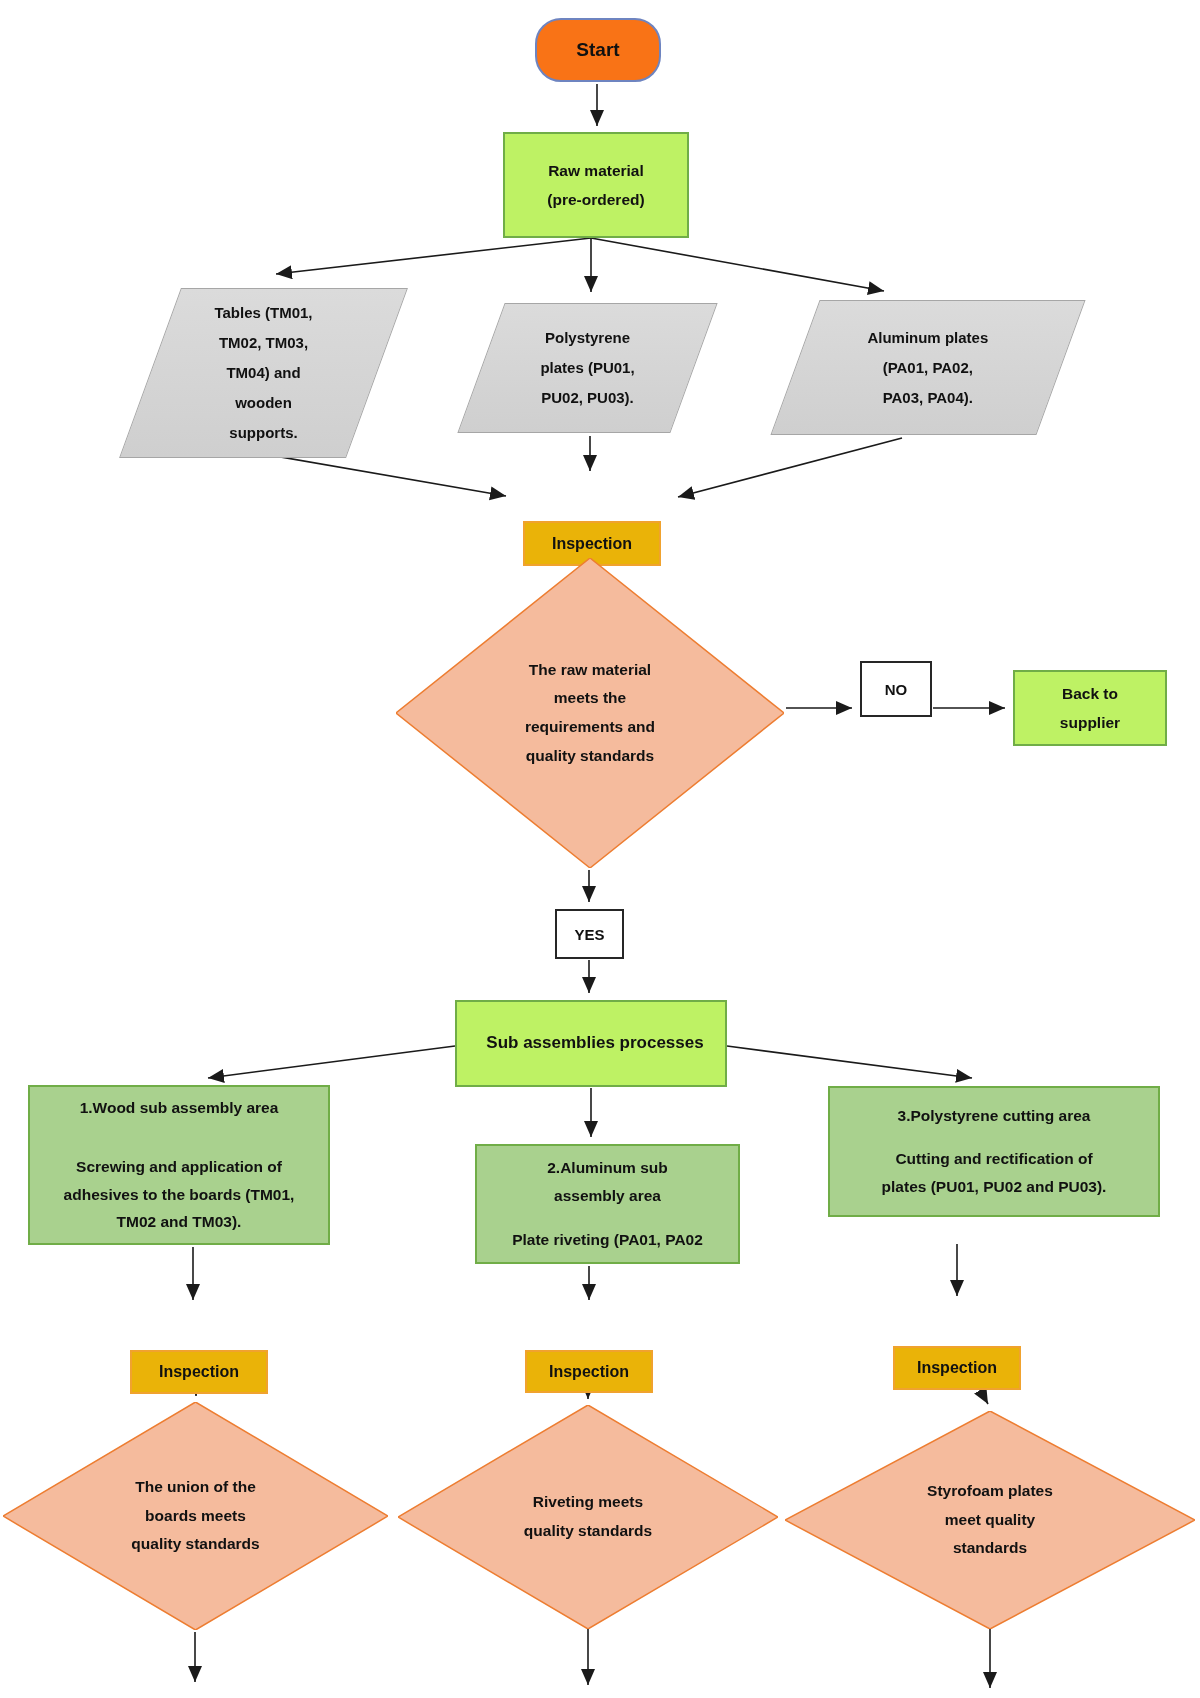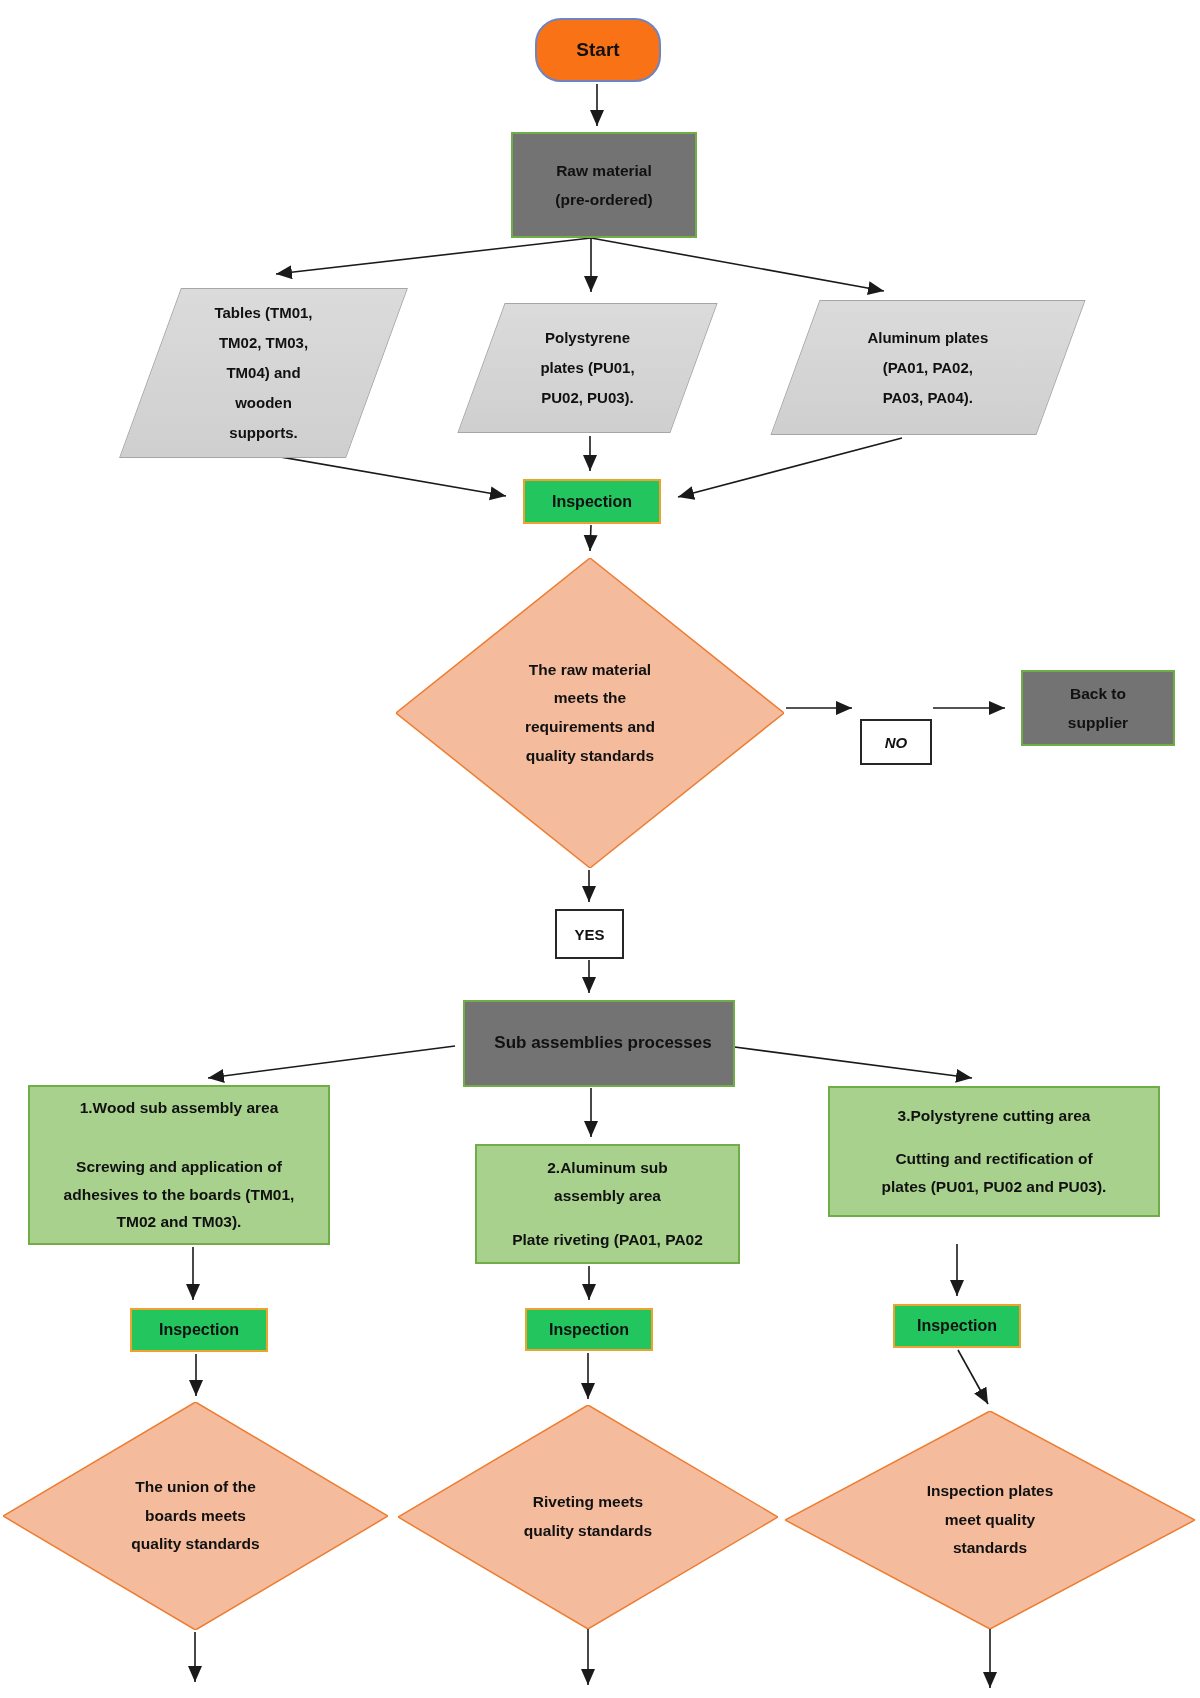--- a/index.html
+++ b/index.html
@@ -16,38 +16,38 @@
   .flex{display:flex;align-items:center;justify-content:center;text-align:center;}
   .pre{white-space:pre-line;}
 
   .start{
     background:#f97316;
     border:2px solid #6E84C0;
     border-radius:26px;
     font-size:19px;
   }
   .process{
-    background:#737373;
+    background:#bef264;
     border:2px solid #70AD47;
     font-size:15.5px;
     line-height:1.9;
-    margin-left:8px;
   }
   .para{
     background:linear-gradient(180deg,#DBDBDB 0%,#CFCFCF 100%);
     border:1.5px solid #A6A6A6;
     transform:skewX(-20deg);
     font-size:15px;
     line-height:2.0;
   }
   .para .inner{transform:skewX(20deg);width:100%;text-align:center;}
   .inspect{
-    background:#22c55e;
+    background:#eab308;
     border:2.5px solid #F0A22E;
     font-size:16px;
+    margin-top:42px;
   }
   .plain{
     background:#FFFFFF;
     border:2px solid #262626;
     font-size:15px;
   }
   .diamond{pointer-events:none;}
   .dshape{position:absolute;left:0;top:0;width:100%;height:100%;display:block;}
   .dshape polygon{
     fill:#F5BB9D;
@@ -143,21 +143,21 @@
   <div class="abs diamond" style="left:396px;top:558px;width:388px;height:310px;">
     <svg class="dshape" viewBox="0 0 100 100" preserveAspectRatio="none">
       <polygon points="50,0 100,50 50,100 0,50"></polygon>
     </svg>
     <div class="dtext pre">The raw material
 meets the
 requirements and
 quality standards</div>
   </div>
 
-  <div class="abs flex plain" style="left:860px;top:719px;width:72px;height:46px;font-style:italic;">
+  <div class="abs flex plain" style="left:860px;top:661px;width:72px;height:56px;">
     <span>NO</span>
   </div>
   <div class="abs flex process" style="left:1013px;top:670px;width:154px;height:76px;align-items:center;">
     <span class="pre">Back to
 supplier</span>
   </div>
 
   <div class="abs flex plain" style="left:555px;top:909px;width:69px;height:50px;">
     <span>YES</span>
   </div>
@@ -205,18 +205,18 @@
     <svg class="dshape" viewBox="0 0 100 100" preserveAspectRatio="none">
       <polygon points="50,0 100,50 50,100 0,50"></polygon>
     </svg>
     <div class="dtext pre">Riveting meets
 quality standards</div>
   </div>
   <div class="abs diamond" style="left:785px;top:1411px;width:410px;height:218px;">
     <svg class="dshape" viewBox="0 0 100 100" preserveAspectRatio="none">
       <polygon points="50,0 100,50 50,100 0,50"></polygon>
     </svg>
-    <div class="dtext pre">Inspection plates
+    <div class="dtext pre">Styrofoam plates
 meet quality
 standards</div>
   </div>
 
 </div>
 
 </body></html>

